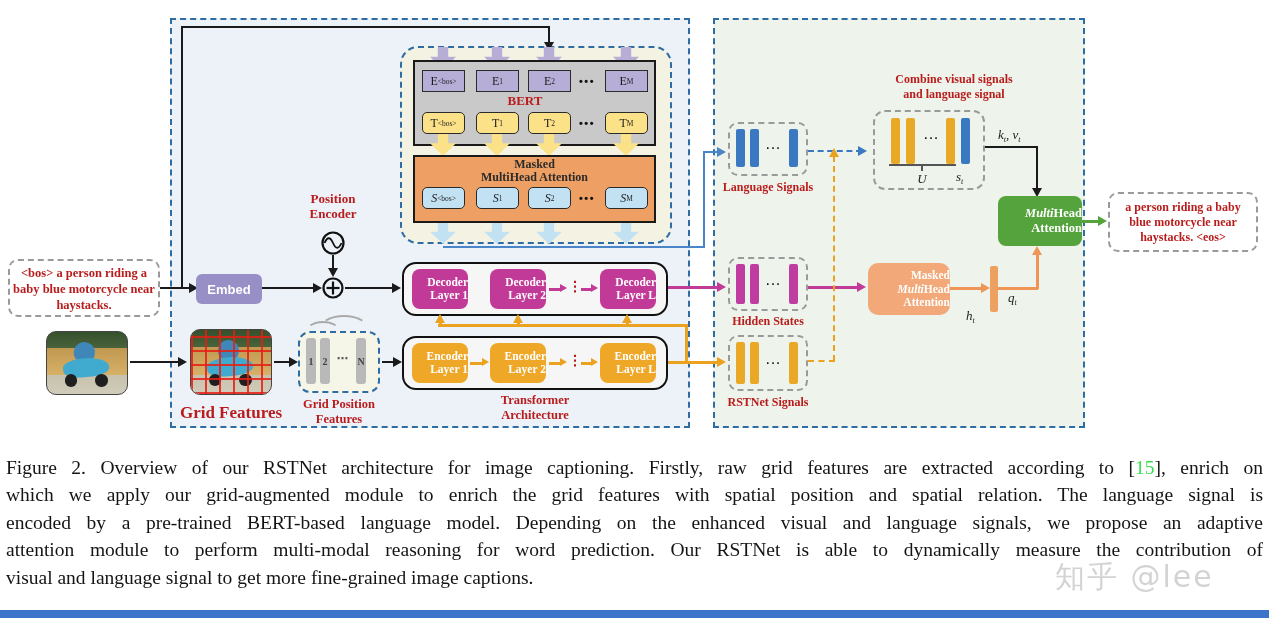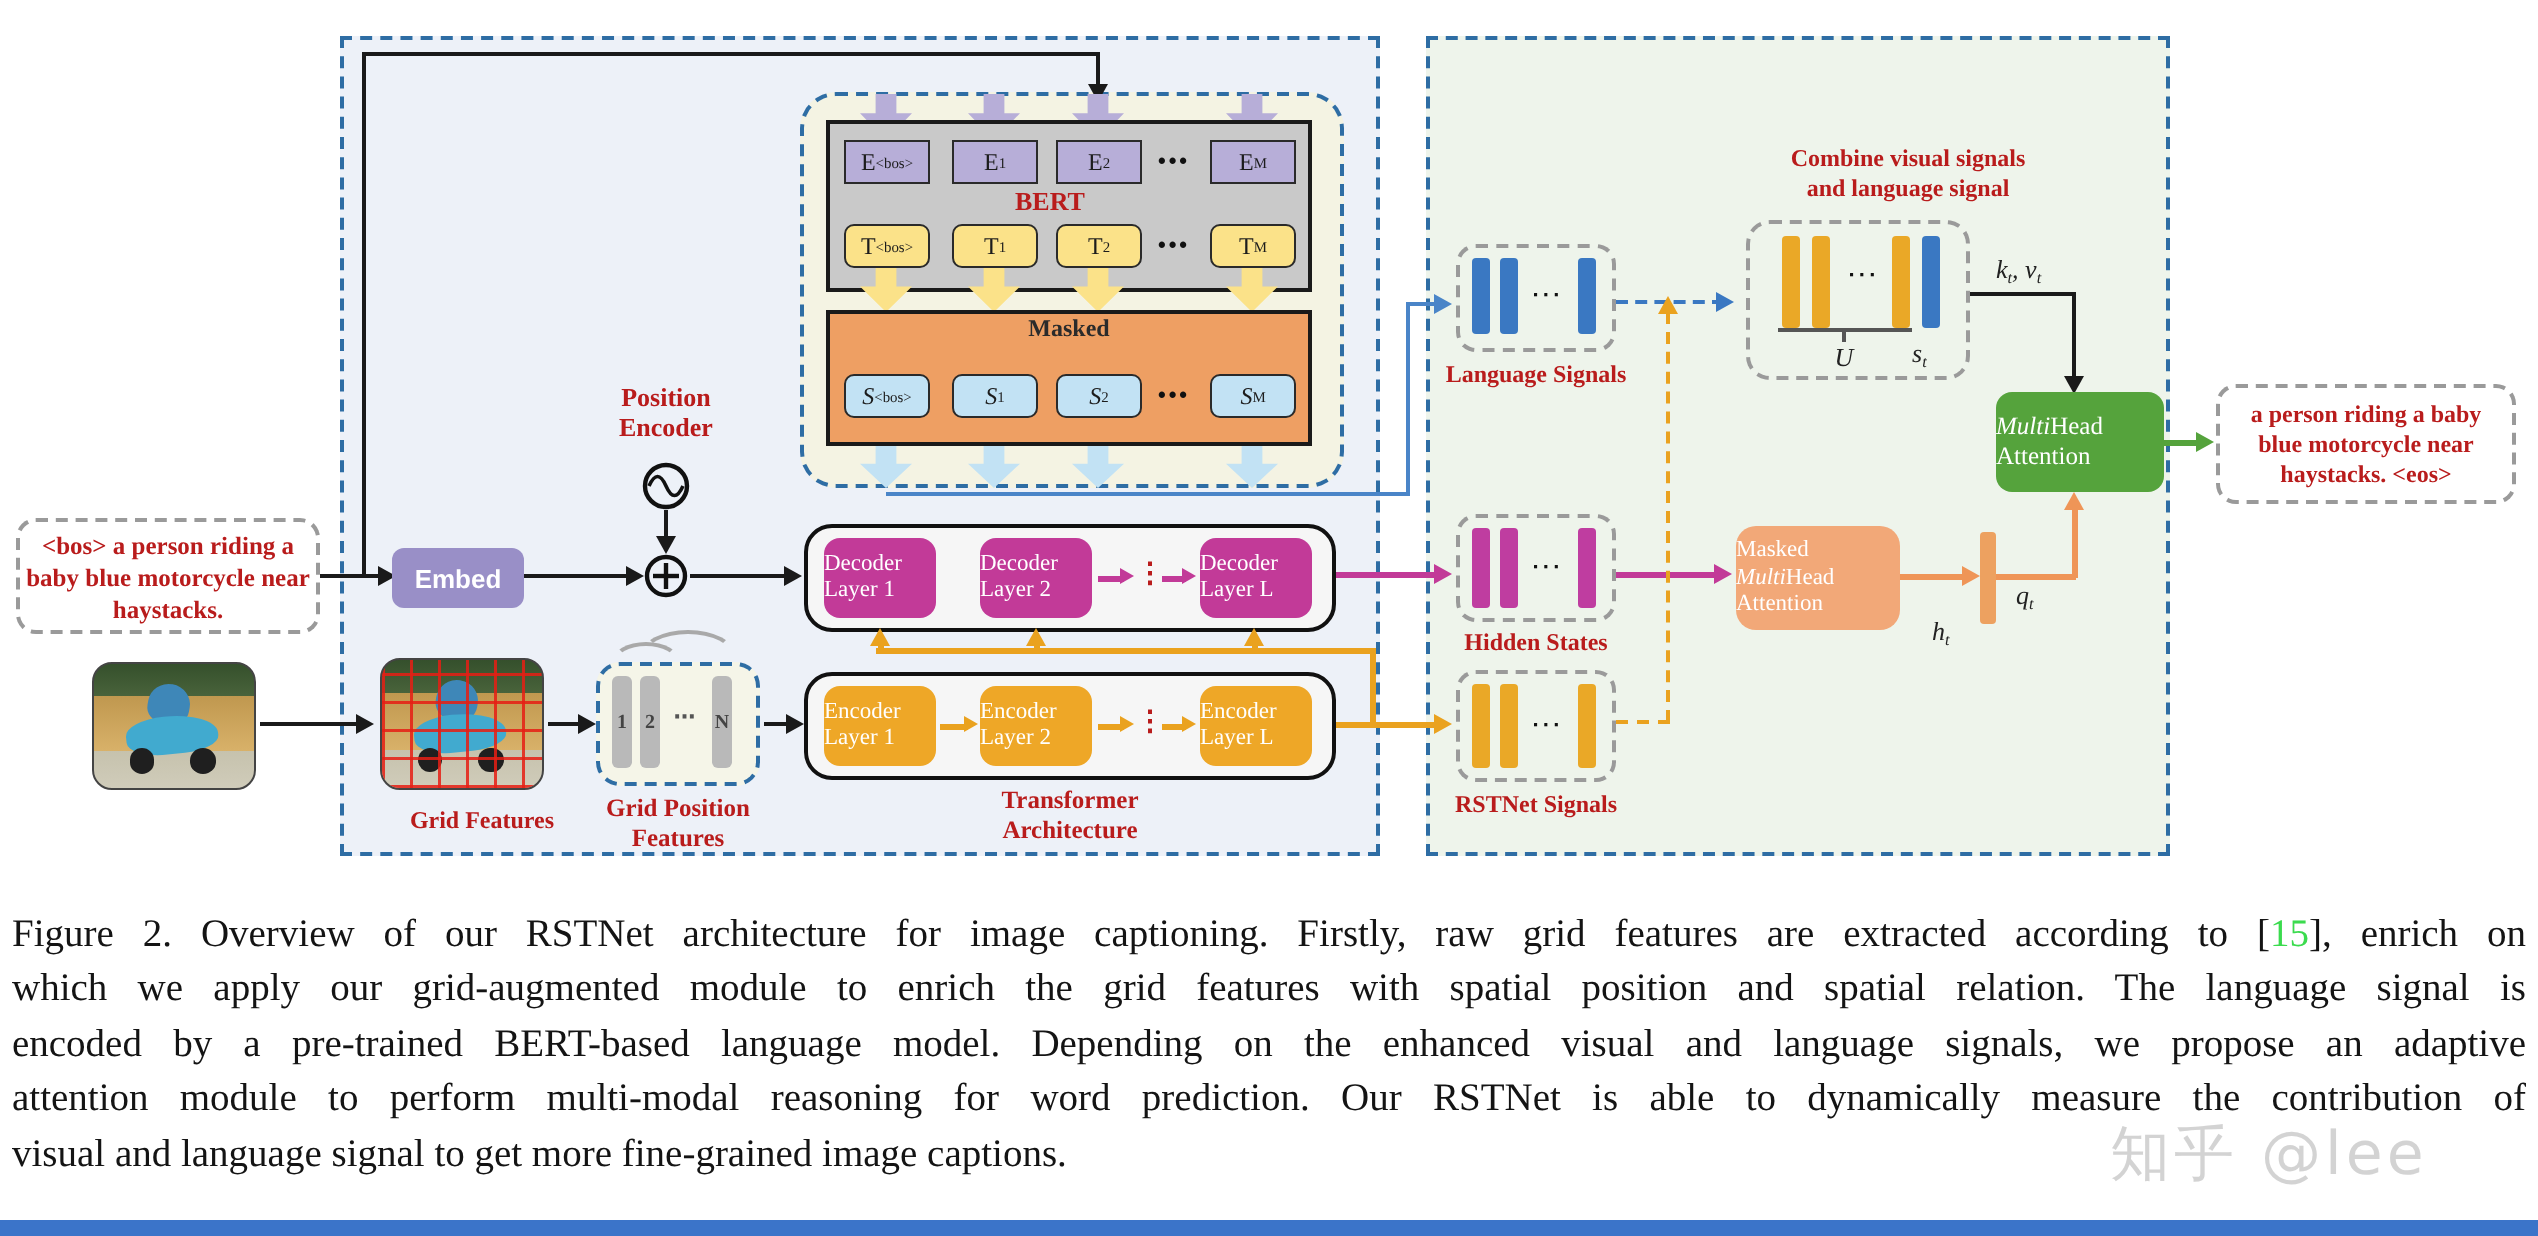--- a/index.html
+++ b/index.html
@@ -17,21 +17,21 @@
   .rd{border-radius:5px}
   .dots{display:flex;align-items:center;justify-content:center;font-weight:bold;color:#111;letter-spacing:1.5px;font-size:11px}
   .fat{clip-path:polygon(30% 0,70% 0,70% 42%,100% 42%,50% 100%,0 42%,30% 42%)}
   .hl{background:#1a1a1a;height:2px}
   .vl{background:#1a1a1a;width:2px}
   .ah-r{width:0;height:0;border-top:5px solid transparent;border-bottom:5px solid transparent;border-left:9px solid #1a1a1a}
   .ah-d{width:0;height:0;border-left:5px solid transparent;border-right:5px solid transparent;border-top:9px solid #1a1a1a}
   .ah-u{width:0;height:0;border-left:5px solid transparent;border-right:5px solid transparent;border-bottom:9px solid #1a1a1a}
   .bar{width:9px;border-radius:2px}
   .bgroup{display:flex;align-items:center;gap:5px}
-  .wb{color:#fff;font-weight:normal;font-family:"Liberation Serif","DejaVu Serif",serif;text-align:left}
+  .wb{color:#fff;font-weight:bold;font-family:"Liberation Serif","DejaVu Serif",serif;text-align:right}
   .photo{border-radius:10px;overflow:hidden;border:1px solid #444;
     background:linear-gradient(180deg,#35502c 0%,#49633b 26%,#c0984f 26%,#d8b169 70%,#c6c2ad 70%,#d0ccba 100%)}
   .m-rider{position:absolute;left:34%;top:16%;width:26%;height:32%;background:#3e87b8;border-radius:50% 50% 40% 40%;transform:rotate(10deg)}
   .m-body{position:absolute;left:20%;top:42%;width:58%;height:30%;background:#41aacf;border-radius:45% 60% 40% 45%;transform:rotate(-6deg)}
   .m-w1{position:absolute;left:22%;top:68%;width:16%;height:20%;background:#1f1f1f;border-radius:50%}
   .m-w2{position:absolute;left:60%;top:68%;width:16%;height:20%;background:#1f1f1f;border-radius:50%}
   .gridlines{position:absolute;inset:0;
     background:repeating-linear-gradient(90deg,rgba(230,30,20,.85) 0 1.6px,transparent 1.6px 14px),
                repeating-linear-gradient(0deg,rgba(230,30,20,.85) 0 1.6px,transparent 1.6px 14px)}
   .arc{border:2px solid #a9a9a9;border-color:#a9a9a9 transparent transparent transparent;border-radius:50%}
@@ -102,20 +102,21 @@
       <sub>M</sub>
     </div>
 
   <div class="abs fat" style="left:430px;top:134px;width:26px;height:22px;background:#fbe289"></div>
   <div class="abs fat" style="left:484px;top:134px;width:26px;height:22px;background:#fbe289"></div>
   <div class="abs fat" style="left:536px;top:134px;width:26px;height:22px;background:#fbe289"></div>
   <div class="abs fat" style="left:613px;top:134px;width:26px;height:22px;background:#fbe289"></div>
 
   <div class="abs" style="left:413px;top:155px;width:243px;height:68px;background:#ee9f63;border:2px solid #1a1a1a"></div>
   <div class="abs sb c" style="left:413px;top:157px;width:243px;font-size:12px;color:#2b2b2b">Masked</div>
+  <div class="abs sb c" style="left:413px;top:170px;width:243px;font-size:12px;color:#2b2b2b">MultiHead Attention</div>
   <div class="abs tok rd" style="left:422px;top:187px;width:43px;height:22px;background:#c2e2f4">
       <span class="it">S</span>
       <sub>&lt;bos&gt;</sub>
     </div>
   <div class="abs tok rd" style="left:476px;top:187px;width:43px;height:22px;background:#c2e2f4">
       <span class="it">S</span>
       <sub>1</sub>
     </div>
   <div class="abs tok rd" style="left:528px;top:187px;width:43px;height:22px;background:#c2e2f4">
       <span class="it">S</span>
@@ -227,21 +228,21 @@
     </div>
   <div class="abs hl" style="left:130px;top:361px;width:50px"></div>
   <div class="abs ah-r" style="left:178px;top:357px"></div>
   <div class="abs photo" style="left:190px;top:329px;width:82px;height:66px">
       <div class="m-rider"></div>
       <div class="m-body"></div>
       <div class="m-w1"></div>
       <div class="m-w2"></div>
       <div class="gridlines"></div>
     </div>
-  <div class="abs sb c" style="left:188px;top:403px;width:106px;font-size:12px">Grid Features</div>
+  <div class="abs sb c" style="left:178px;top:403px;width:106px;font-size:17px">Grid Features</div>
   <div class="abs hl" style="left:274px;top:361px;width:18px"></div>
   <div class="abs ah-r" style="left:289px;top:357px"></div>
 
   <div class="abs arc" style="left:306px;top:321px;width:34px;height:20px"></div>
   <div class="abs arc" style="left:320px;top:315px;width:48px;height:26px"></div>
   <div class="abs panel" style="left:298px;top:331px;width:82px;height:62px;border-radius:12px;background:#f5f5e8"></div>
   <div class="abs gbar" style="left:306px;top:338px">1</div>
   <div class="abs gbar" style="left:320px;top:338px">2</div>
   <div class="abs dots" style="left:333px;top:352px;width:20px;color:#555">⋯</div>
   <div class="abs gbar" style="left:356px;top:338px">N</div>

